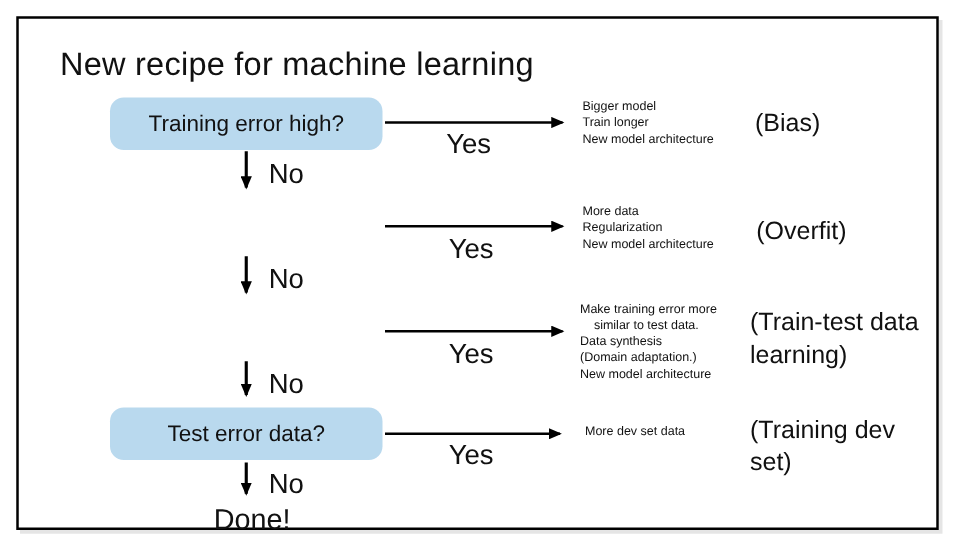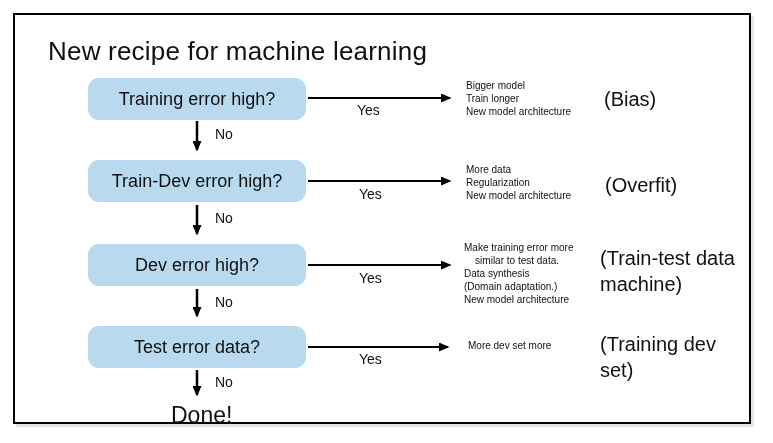--- a/index.html
+++ b/index.html
@@ -38,21 +38,21 @@
     background: var(--box-fill, #b9d9ee);
     border-radius: 11px;
     display: flex;
     align-items: center;
     justify-content: center;
     font-size: 18px;
     white-space: nowrap;
   }
   .lbl {
     position: absolute;
-    font-size: 14px;
+    font-size: 22px;
     white-space: nowrap;
   }
   .remedies {
     position: absolute;
     font-size: 10px;
     line-height: 13px;
     white-space: pre;
   }
   .category {
     position: absolute;
@@ -116,46 +116,40 @@
   <div class="qbox" style="top:78px">
     <span>Training error high?</span>
   </div>
   <div class="lbl" style="left:357px;top:102px">Yes</div>
   <div class="lbl" style="left:215px;top:126px">No</div>
   <div class="remedies" style="left:466px;top:79px">Bigger model
 Train longer
 New model architecture</div>
   <div class="category" style="left:604px;top:86px">(Bias)</div>
 
-  <div class="qbox" style="top:160px">
-    <span>Train-Dev error high?</span>
-  </div>
   <div class="lbl" style="left:359px;top:186px">Yes</div>
   <div class="lbl" style="left:215px;top:210px">No</div>
   <div class="remedies" style="left:466px;top:163px">More data
 Regularization
 New model architecture</div>
   <div class="category" style="left:605px;top:172px">(Overfit)</div>
 
-  <div class="qbox" style="top:244px">
-    <span>Dev error high?</span>
-  </div>
   <div class="lbl" style="left:359px;top:270px">Yes</div>
   <div class="lbl" style="left:215px;top:294px">No</div>
   <div class="remedies" style="left:464px;top:241px">Make training error more
     similar to test data.
 Data synthesis
 (Domain adaptation.)
 New model architecture</div>
   <div class="category" style="left:600px;top:245px">(Train-test data
-machine)</div>
+learning)</div>
 
   <div class="qbox" style="top:326px">
     <span>Test error data?</span>
   </div>
   <div class="lbl" style="left:359px;top:351px">Yes</div>
   <div class="lbl" style="left:215px;top:374px">No</div>
-  <div class="remedies" style="left:468px;top:339px">More dev set more</div>
+  <div class="remedies" style="left:468px;top:339px">More dev set data</div>
   <div class="category" style="left:600px;top:331px">(Training dev
 set)</div>
 
   <div class="done">Done!</div>
 </div>
 
 </body></html>

